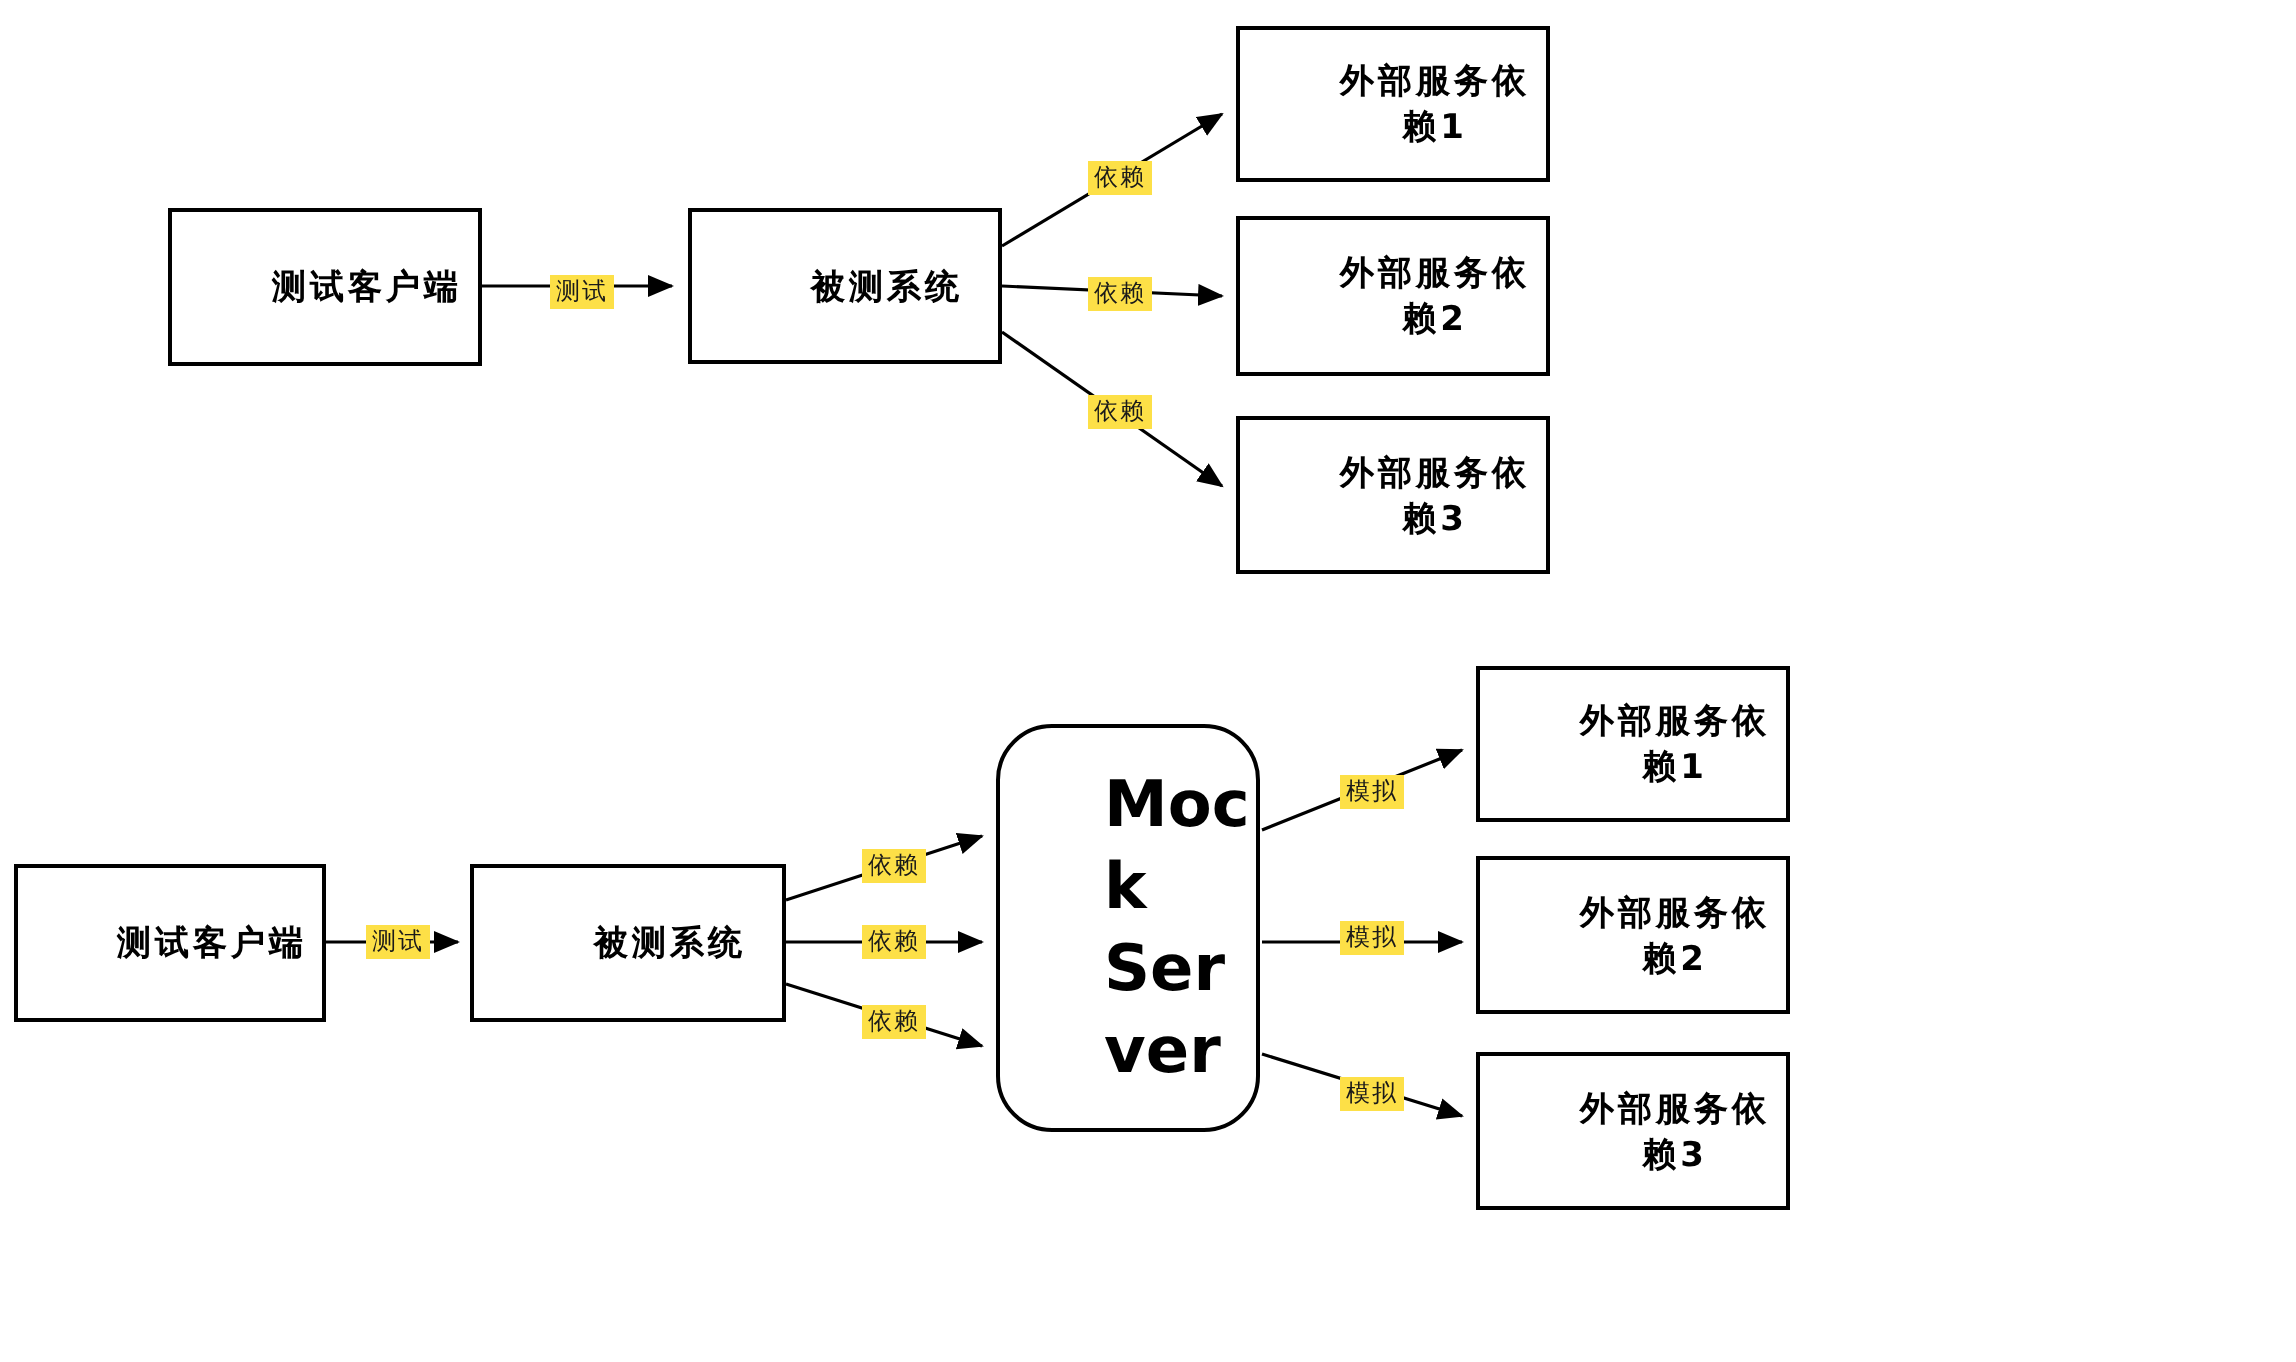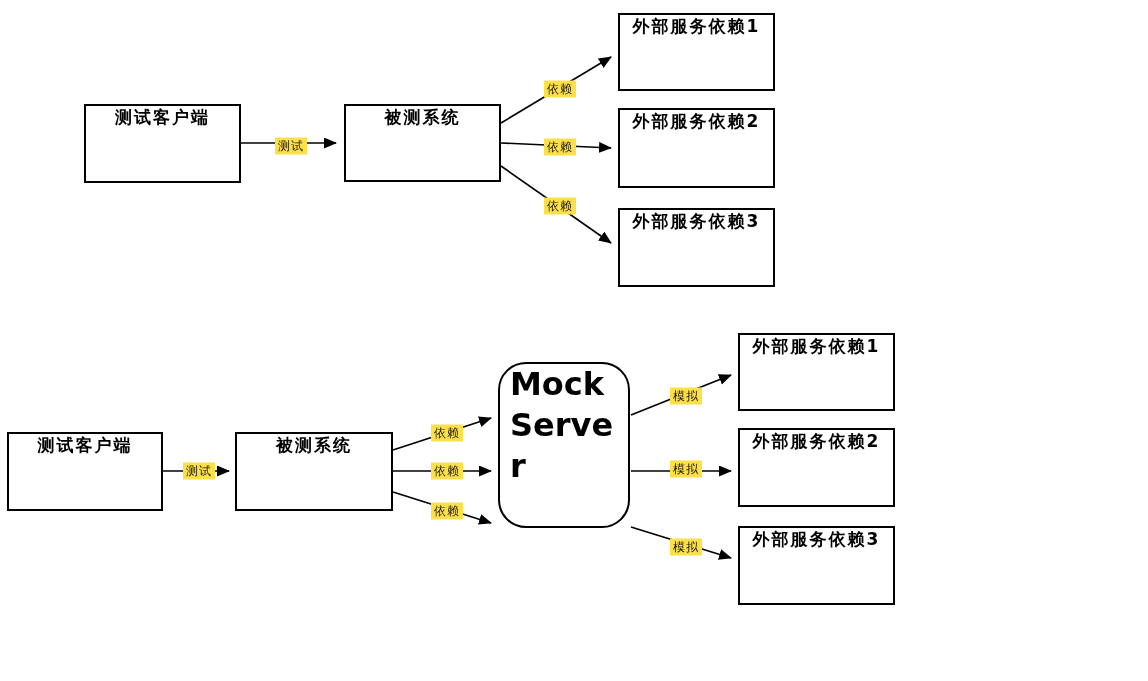--- a/index.html
+++ b/index.html
@@ -20,26 +20,28 @@
     left: 0; top: 0;
     width: 1148px;
     height: 681px;
   }
   .node {
     position: absolute;
     box-sizing: border-box;
     border: 2px solid #000000;
     background: #ffffff;
     display: flex;
+    align-items: center;
     justify-content: center;
     text-align: center;
     font-weight: bold;
     font-size: 17px;
     letter-spacing: 2px;
     color: #000000;
+    padding-left: 42px;
   }
   .node.rounded {
     border-radius: 28px;
     justify-content: flex-start;
   }
   .mock-text {
     font-size: 32px;
     font-weight: bold;
     letter-spacing: 0;
     line-height: 1.28;
@@ -111,21 +113,21 @@
   <span class="edge-label" style="left:560px; top:206px;">依赖</span>
 
   <div class="node" style="left:7px; top:432px; width:156px; height:79px;">
     <span>测试客户端</span>
   </div>
 
   <div class="node" style="left:235px; top:432px; width:158px; height:79px;">
     <span>被测系统</span>
   </div>
 
-  <div class="node rounded" style="left:498px; top:362px; width:132px; height:166px;">
+  <div class="node rounded" style="left:498px; top:362px; width:132px; height:204px;">
     <span class="mock-text">Mock Server</span>
   </div>
 
   <div class="node" style="left:738px; top:333px; width:157px; height:78px;">
     <span>外部服务依赖1</span>
   </div>
 
   <div class="node" style="left:738px; top:428px; width:157px; height:79px;">
     <span>外部服务依赖2</span>
   </div>

